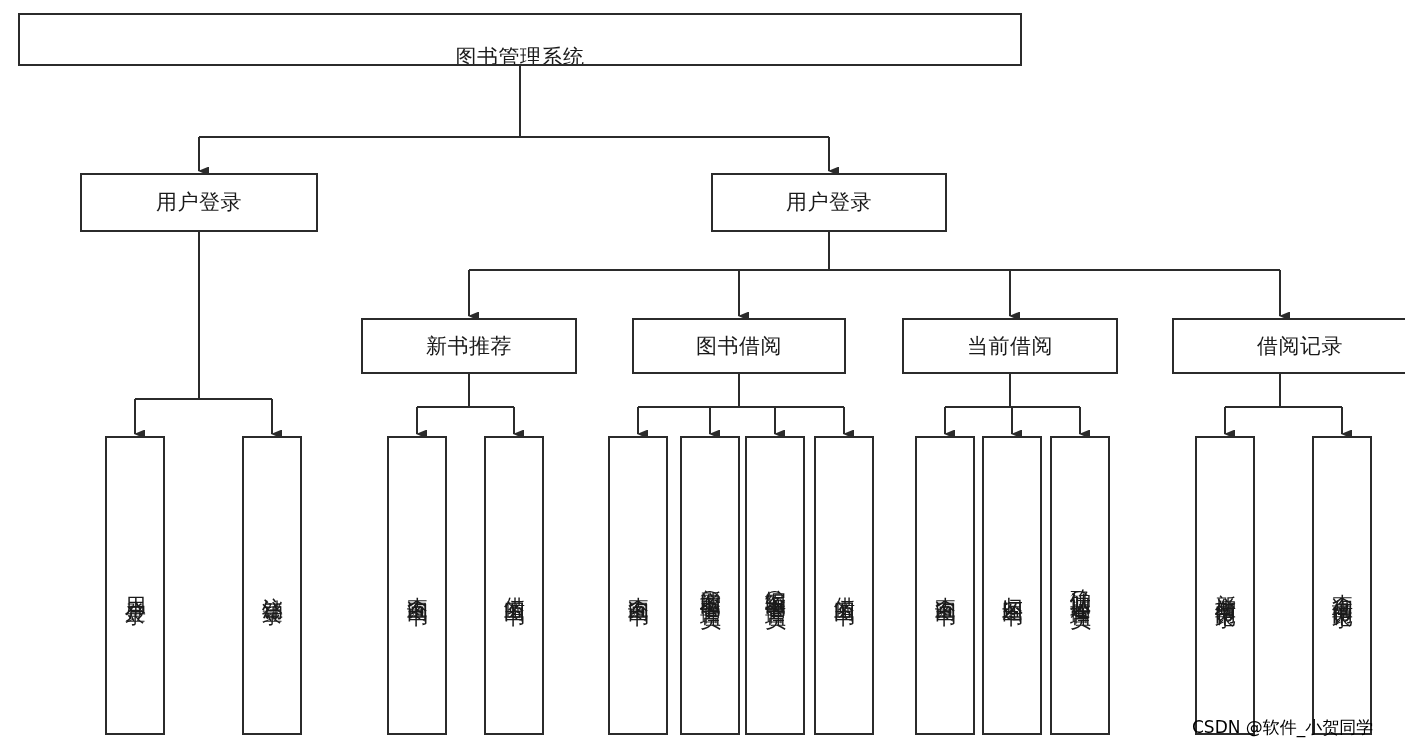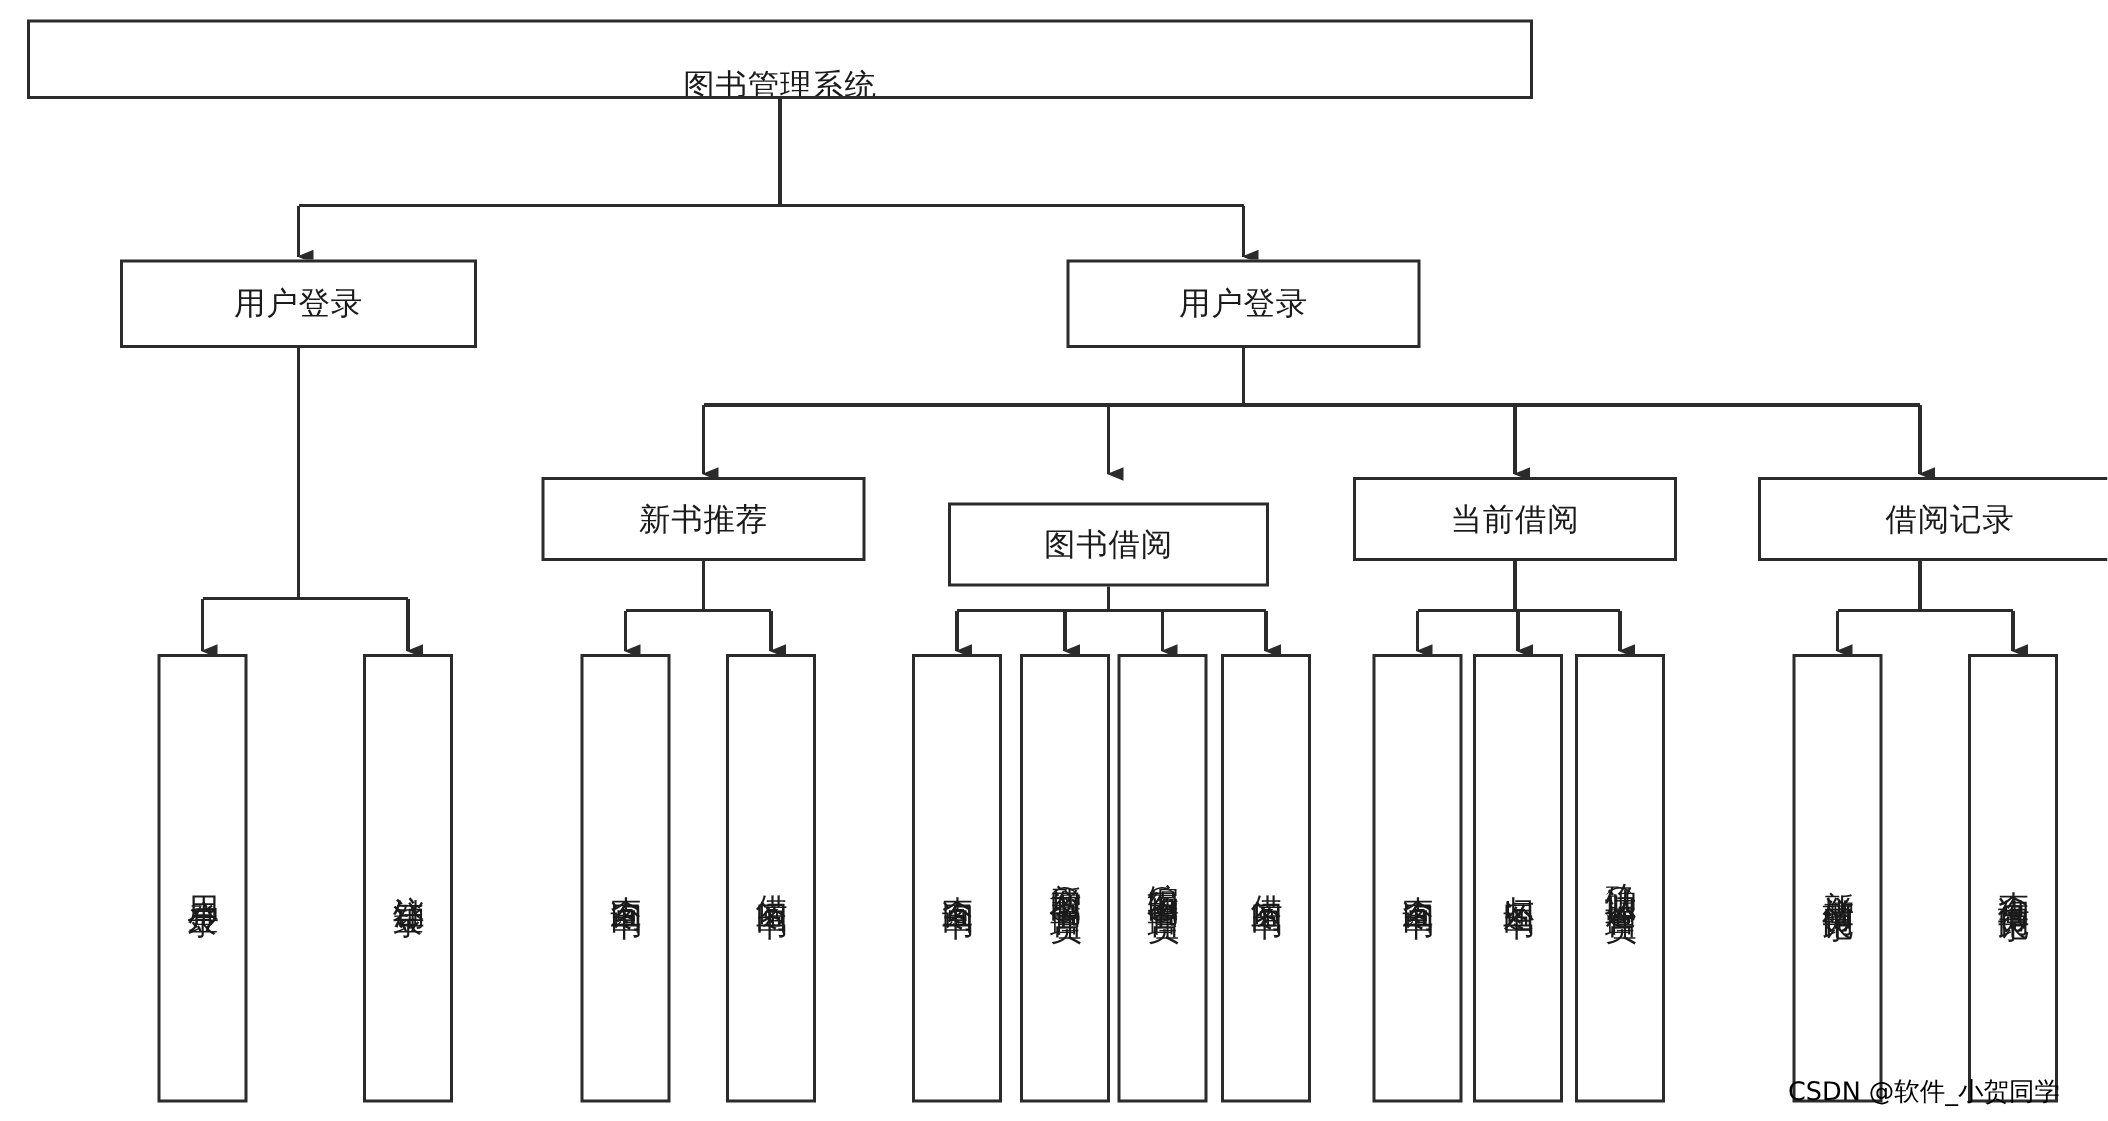--- a/index.html
+++ b/index.html
@@ -123,21 +123,21 @@
       </div>
       <div class="node horizontal" style="left: 80px; top: 173px; width: 238px; height: 59px;">
         <span class="node-label">用户登录</span>
       </div>
       <div class="node horizontal" style="left: 711px; top: 173px; width: 236px; height: 59px;">
         <span class="node-label">用户登录</span>
       </div>
       <div class="node horizontal" style="left: 361px; top: 318px; width: 216px; height: 56px;">
         <span class="node-label">新书推荐</span>
       </div>
-      <div class="node horizontal" style="left: 632px; top: 318px; width: 214px; height: 56px; margin-top: 17px;">
+      <div class="node horizontal" style="left: 632px; top: 318px; width: 214px; height: 56px;">
         <span class="node-label">图书借阅</span>
       </div>
       <div class="node horizontal" style="left: 902px; top: 318px; width: 216px; height: 56px;">
         <span class="node-label">当前借阅</span>
       </div>
       <div class="node horizontal" style="left: 1172px; top: 318px; width: 256px; height: 56px;">
         <span class="node-label">借阅记录</span>
       </div>
       <div class="node vertical" style="left: 105px; top: 436px; width: 60px; height: 299px;">
         <span class="node-label">用户登录</span>

